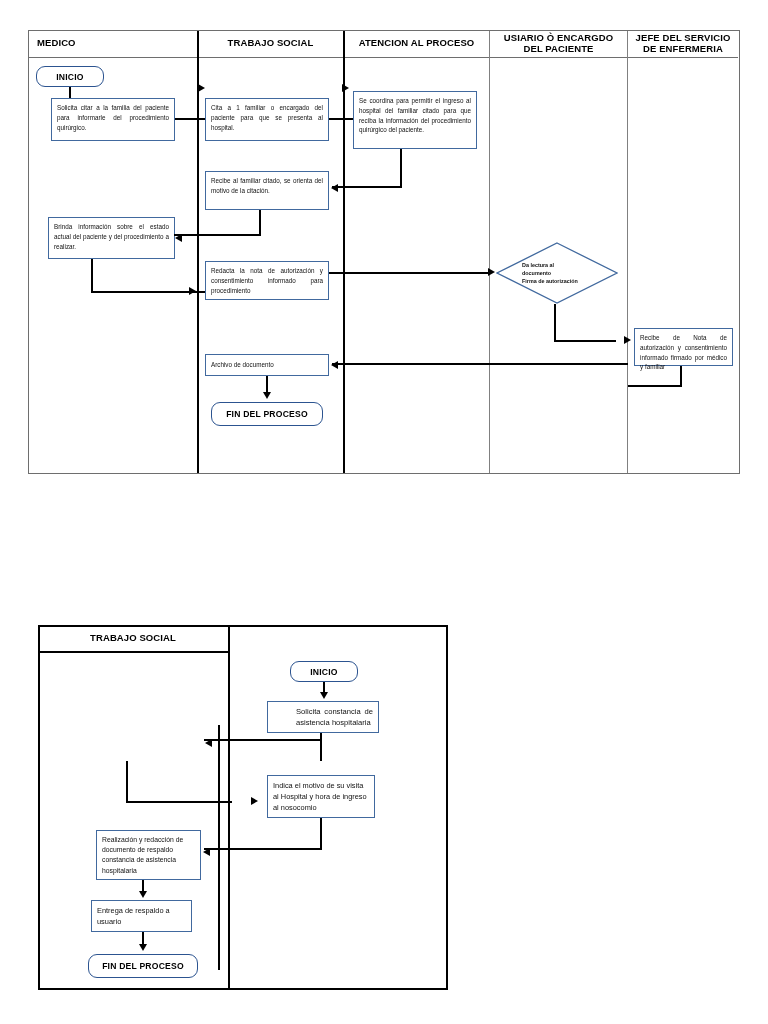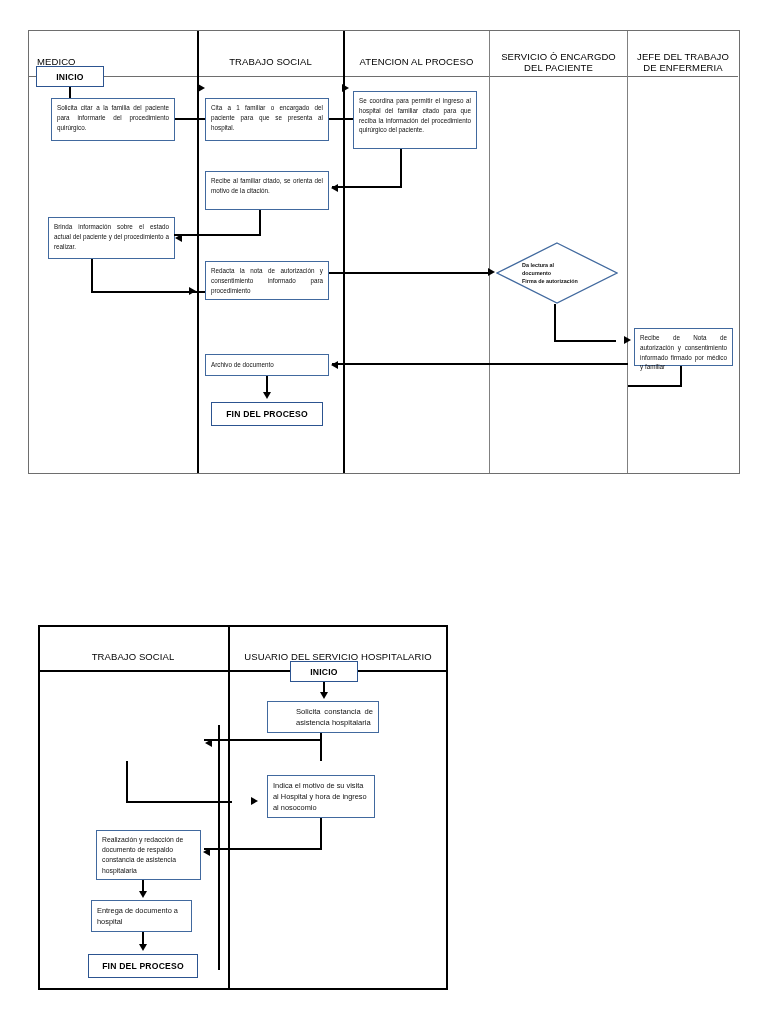--- a/index.html
+++ b/index.html
@@ -24,27 +24,26 @@
   .chart-frame {
     position: absolute; inset: 0;
     border: 1px solid #6e6e6e;
     pointer-events: none;
   }
   .lane-head {
     position: absolute; left: 0; right: 0; top: 0;
     height: 28px;
     display: flex; align-items: center; justify-content: center;
     text-align: center;
-    font-weight: normal;
+    font-weight: bold;
     font-size: 9.5px;
     letter-spacing: .1px;
     border-bottom: 1px solid #6e6e6e;
     line-height: 1.15;
     padding: 0 3px;
-    margin-top: 19px;
   }
   .lane-head.left { justify-content: flex-start; padding-left: 9px; }
   .lane-body { position: absolute; left:0; right:0; top:28px; bottom:0; }
 
   
   .thickdiv { position: absolute; top: 0; bottom: 0; width: 2px; background: #000; }
 
   
   .node {
     position: absolute;
@@ -55,21 +54,21 @@
     padding: 4px 5px;
     color: #111;
   }
   .node.just { text-align: justify; text-align-last: left; }
   .node.mid  { display: flex; align-items: center; }
   .node.mid > span { display: block; width: 100%; }
 
   .terminator {
     position: absolute;
     border: 1.6px solid #2c5490;
-    border-radius: 0;
+    border-radius: 9px;
     background: #fff;
     display: flex; align-items: center; justify-content: center;
     font-weight: bold;
     font-size: 8.6px;
     letter-spacing: .2px;
   }
 
   .diamond { position: absolute; }
   .diamond svg { position: absolute; inset: 0; }
   .diamond .dlabel {
@@ -168,21 +167,21 @@
           <div class="conn h" style="left:-12px; top:128px; width:68px;"></div>
 
           <div class="conn h" style="left:-12px; top:214px; width:158px;"></div>
 
           <div class="conn h" style="left:-12px; top:305px; width:158px;"></div>
         </div>
         <div class="thickdiv" style="left:-1px;"></div>
       </div>
 
       <div class="lane" style="width:138px;">
-        <div class="lane-head">SERVICIO Ò ENCARGDO DEL PACIENTE</div>
+        <div class="lane-head">USIARIO Ò ENCARGDO DEL PACIENTE</div>
         <div class="lane-body">
 
           <div class="arrow right" style="left:-2px; top:210px;"></div>
 
           <div class="diamond" style="left:6px; top:184px; width:122px; height:62px;">
             <svg viewBox="0 0 122 62" width="122" height="62">
               <polygon points="61,1 121,31 61,61 1,31" fill="#ffffff" stroke="#41699e" stroke-width="1.3"></polygon>
             </svg>
             <div class="dlabel">
               <span>Da lectura al</span>
@@ -192,21 +191,21 @@
           </div>
 
           <div class="conn v" style="left:64px; top:246px; height:38px;"></div>
           <div class="conn h" style="left:64px; top:282px; width:62px;"></div>
 
           <div class="conn h" style="left:0px; top:305px; width:138px;"></div>
         </div>
       </div>
 
       <div class="lane" style="width:110px;">
-        <div class="lane-head">JEFE DEL TRABAJO DE ENFERMERIA</div>
+        <div class="lane-head">JEFE DEL SERVICIO DE ENFERMERIA</div>
         <div class="lane-body">
 
           <div class="arrow right" style="left:-4px; top:278px;"></div>
 
           <div class="node just" style="left:6px; top:270px; width:99px; height:38px;">Recibe de  Nota de autorización y consentimiento informado firmado por médico y familiar</div>
 
           <div class="conn v" style="left:52px; top:308px; height:21px;"></div>
           <div class="conn h" style="left:0px; top:327px; width:54px;"></div>
         </div>
       </div>
@@ -219,41 +218,40 @@
 
     <div class="lanes">
 
       <div class="lane" style="width:192px; border-right:2px solid #000;">
         <div class="lane-head" style="border-bottom:2px solid #000;">TRABAJO SOCIAL</div>
         <div class="lane-body">
 
 
           <div class="node" style="left:58px; top:177px; width:105px; height:50px; font-size:6.8px; line-height:1.5;">Realización y redacción de documento de respaldo constancia de asistencia hospitalaria</div>
 
-          <div class="node" style="left:53px; top:247px; width:101px; height:32px; font-size:7.4px; line-height:1.5;">Entrega de documento a hospital</div>
+          <div class="node" style="left:53px; top:247px; width:101px; height:32px; font-size:7.4px; line-height:1.5;">Entrega de respaldo a usuario</div>
 
           <div class="terminator" style="left:50px; top:301px; width:110px; height:24px;">FIN DEL PROCESO</div>
 
           <div class="arrow left" style="left:167px; top:86px;"></div>
 
           <div class="conn v" style="left:88px; top:108px; height:42px;"></div>
           <div class="conn h" style="left:88px; top:148px; width:106px;"></div>
 
           <div class="arrow left" style="left:165px; top:195px;"></div>
 
           <div class="conn v" style="left:104px; top:227px; height:12px;"></div>
           <div class="arrow down" style="left:101px; top:238px;"></div>
 
           <div class="conn v" style="left:104px; top:279px; height:13px;"></div>
           <div class="arrow down" style="left:101px; top:291px;"></div>
         </div>
       </div>
 
       <div class="lane" style="width:216px;">
-        <div class="lane-head" style="border-bottom:2px solid #000;">USUARIO DEL SERVICIO HOSPITALARIO</div>
         <div class="lane-body">
 
           <div class="terminator" style="left:60px; top:8px; width:68px; height:21px;">INICIO</div>
 
           <div class="node just" style="left:37px; top:48px; width:112px; height:32px; font-size:7.6px; line-height:1.5;padding-left:28px;">Solicita constancia  de asistencia hospitalaria</div>
 
           <div class="node" style="left:37px; top:122px; width:108px; height:43px; font-size:7.4px; line-height:1.5;">Indica el motivo de su visita al Hospital y hora de ingreso al nosocomio</div>
 
           <div class="conn v" style="left:93px; top:29px; height:11px;"></div>
           <div class="arrow down" style="left:90px; top:39px;"></div>

